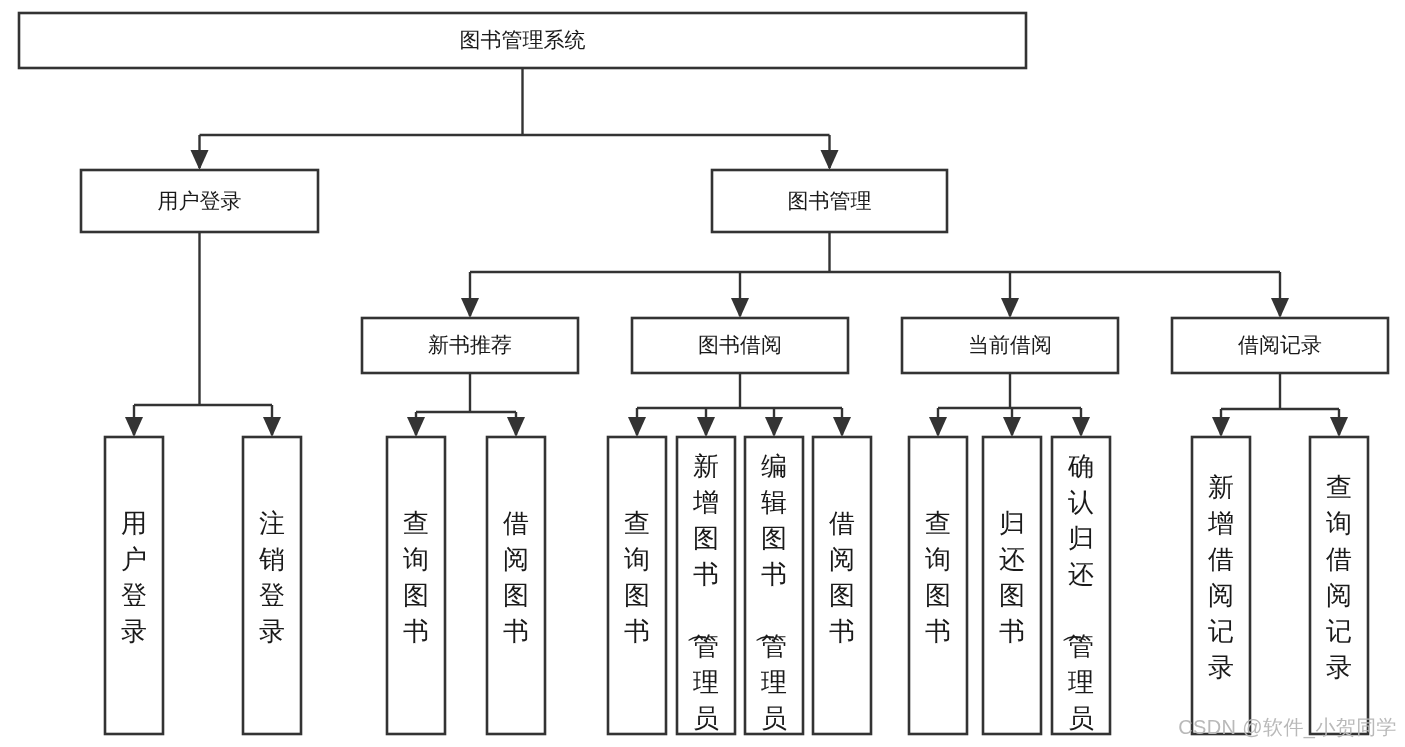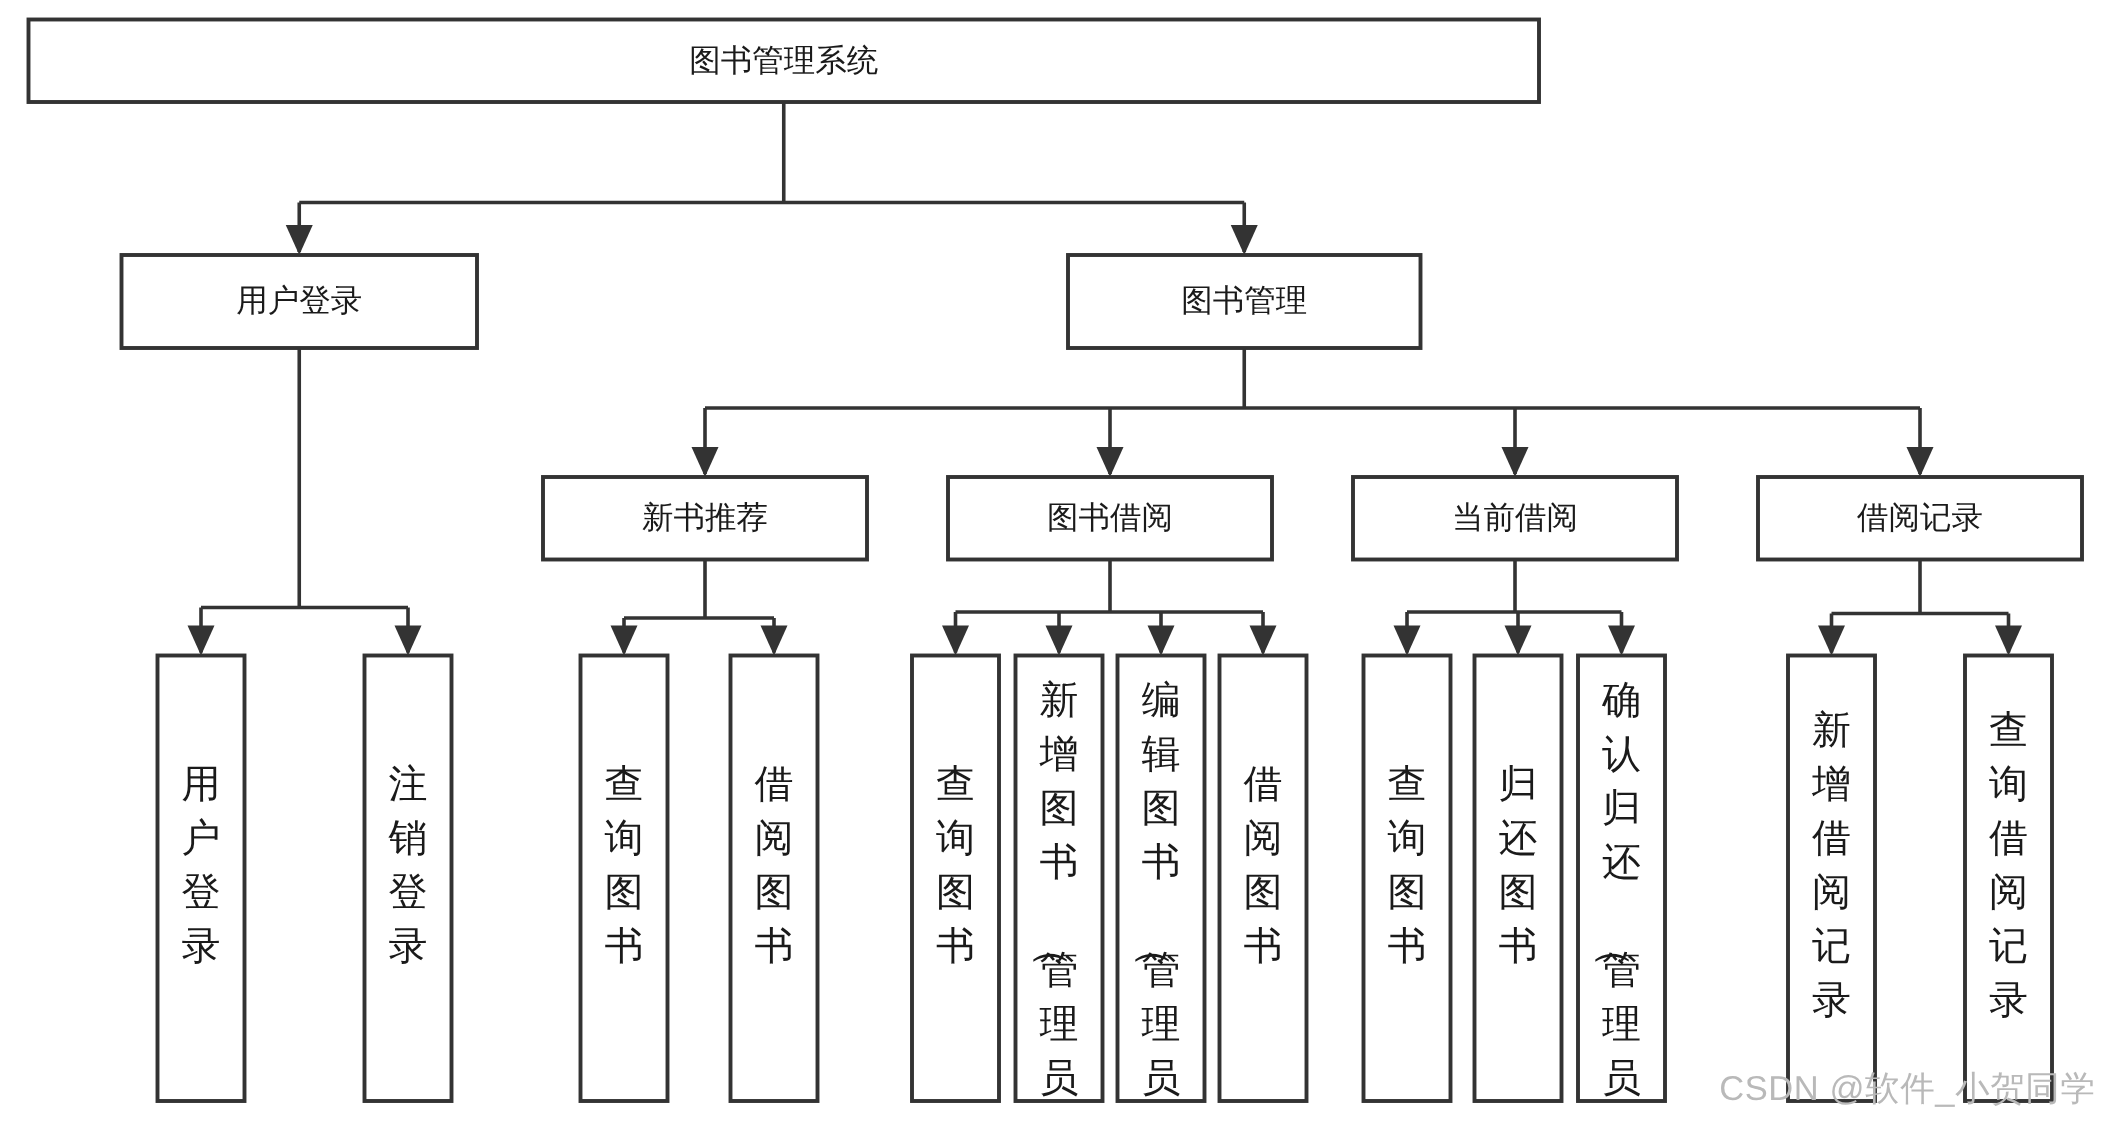--- a/index.html
+++ b/index.html
@@ -45,21 +45,21 @@
     font-size: 21px;
     fill: #1a1a1a;
     text-anchor: middle;
     dominant-baseline: middle;
   }
   .watermark {
     position: absolute;
     right: 8px;
     bottom: 6px;
     font-family: "Liberation Sans", "DejaVu Sans", sans-serif;
-    font-size: 23px;
+    font-size: 20px;
     color: #b9b9b9;
     white-space: nowrap;
     letter-spacing: 0.4px;
     user-select: none;
   }
 </style>
 </head>
 <body>
 
 <div id="diagram-root">

